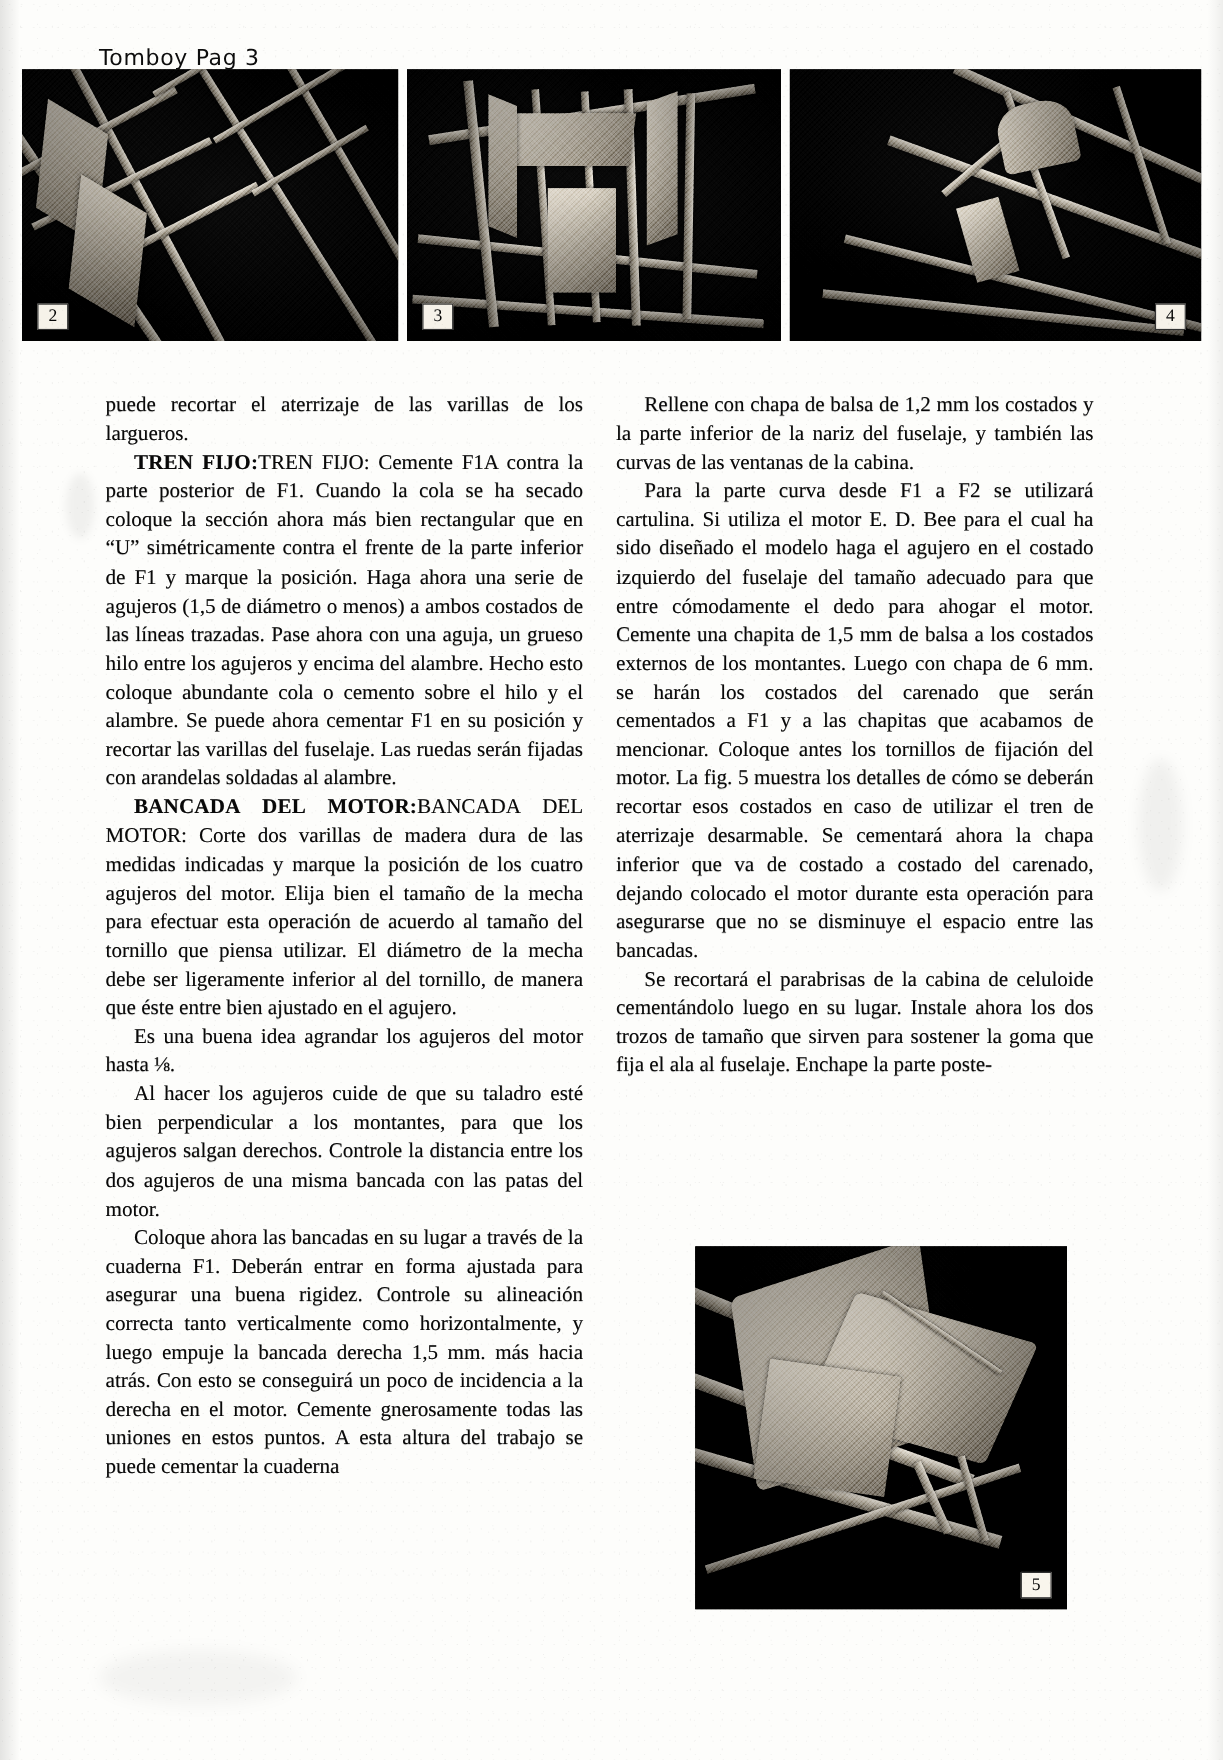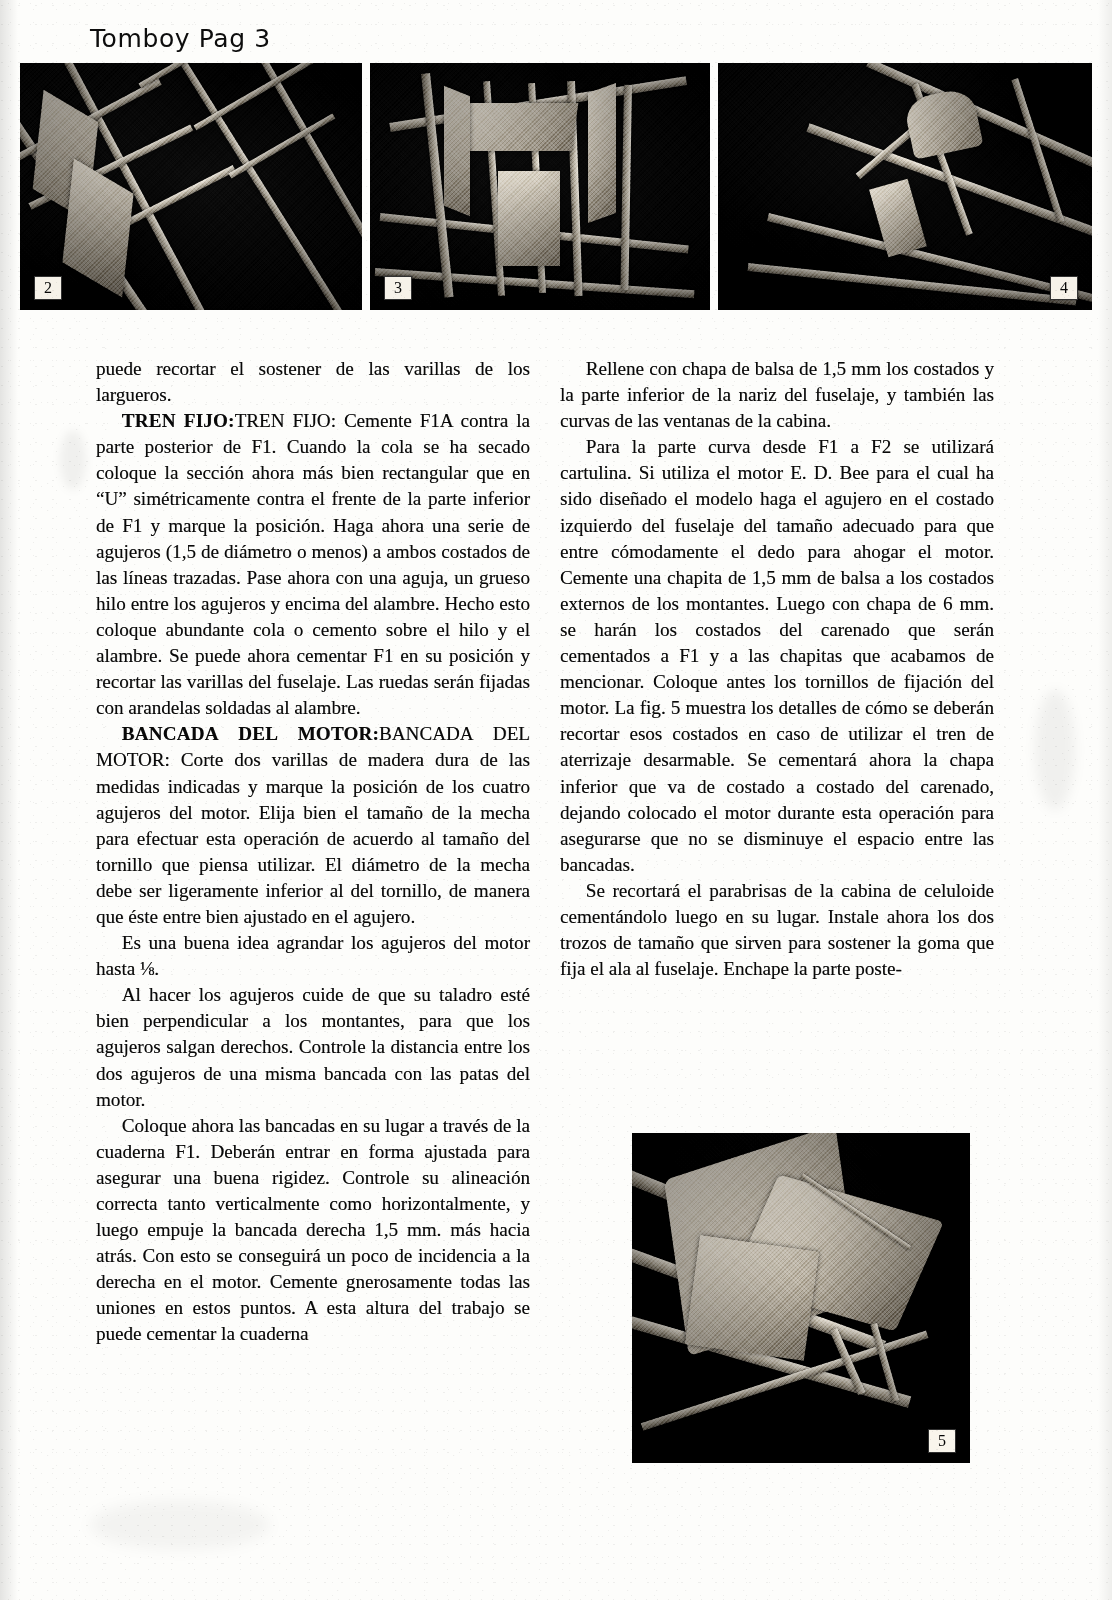--- a/index.html
+++ b/index.html
@@ -43,23 +43,23 @@
     position: absolute;
     right: 0; top: 0; bottom: 0; width: 14px;
     background: linear-gradient(to left, rgba(0,0,0,.06), rgba(0,0,0,0));
     pointer-events: none;
   }
 
   
   .doc-header {
     position: absolute;
     left: 90px;
-    top: 24px;
+    top: 40px;
     font-family: "DejaVu Sans", sans-serif;
-    font-size: 25px;
+    font-size: 20px;
     letter-spacing: .6px;
     color: #0d0d0d;
   }
 
   
   .photo-strip {
     position: absolute;
     left: 20px;
     top: 63px;
     width: 1072px;
@@ -234,30 +234,30 @@
       <div class="stick" style="left:140px;top:110px;width:120px;height:7px;transform:rotate(-40deg);"></div>
       <div class="panel" style="left:190px;top:30px;width:70px;height:60px;border-radius:40% 40% 10% 10%;transform:rotate(-12deg);"></div>
       <div class="panel" style="left:160px;top:120px;width:40px;height:70px;transform:rotate(-16deg);"></div>
       <div class="halftone"></div>
       <div class="vignette"></div>
       <div class="fig-num fig-br">4</div>
     </div>
   </div>
 
   <div class="col col-left inky">
-    <p class="no-indent">puede recortar el sostener de las varillas de los largueros.</p>
+    <p class="no-indent">puede recortar el aterrizaje de las varillas de los largueros.</p>
     <p><b>TREN FIJO:</b><span>TREN FIJO: Cemente F1A contra la parte posterior de F1. Cuando la cola se ha secado coloque la sección ahora más bien rectangular que en “U” simétricamente contra el frente de la parte inferior de F1 y marque la posición. Haga ahora una serie de agujeros (1,5 de diámetro o menos) a ambos costados de las líneas trazadas. Pase ahora con una aguja, un grueso hilo entre los agujeros y encima del alambre. Hecho esto coloque abundante cola o cemento sobre el hilo y el alambre. Se puede ahora cementar F1 en su posición y recortar las varillas del fuselaje. Las ruedas serán fijadas con arandelas soldadas al alambre.</span></p>
     <p><b>BANCADA DEL MOTOR:</b><span>BANCADA DEL MOTOR: Corte dos varillas de madera dura de las medidas indicadas y marque la posición de los cuatro agujeros del motor. Elija bien el tamaño de la mecha para efectuar esta operación de acuerdo al tamaño del tornillo que piensa utilizar. El diámetro de la mecha debe ser ligeramente inferior al del tornillo, de manera que éste entre bien ajustado en el agujero.</span></p>
     <p>Es una buena idea agrandar los agujeros del motor hasta ⅛.</p>
     <p>Al hacer los agujeros cuide de que su taladro esté bien perpendicular a los montantes, para que los agujeros salgan derechos. Controle la distancia entre los dos agujeros de una misma bancada con las patas del motor.</p>
     <p>Coloque ahora las bancadas en su lugar a través de la cuaderna F1. Deberán entrar en forma ajustada para asegurar una buena rigidez. Controle su alineación correcta tanto verticalmente como horizontalmente, y luego empuje la bancada derecha 1,5 mm. más hacia atrás. Con esto se conseguirá un poco de incidencia a la derecha en el motor. Cemente gnerosamente todas las uniones en estos puntos. A esta altura del trabajo se puede cementar la cuaderna</p>
   </div>
 
   <div class="col col-right inky">
-    <p>Rellene con chapa de balsa de 1,5 mm los costados y la parte inferior de la nariz del fuselaje, y también las curvas de las ventanas de la cabina.</p>
+    <p>Rellene con chapa de balsa de 1,2 mm los costados y la parte inferior de la nariz del fuselaje, y también las curvas de las ventanas de la cabina.</p>
     <p>Para la parte curva desde F1 a F2 se utilizará cartulina. Si utiliza el motor E. D. Bee para el cual ha sido diseñado el modelo haga el agujero en el costado izquierdo del fuselaje del tamaño adecuado para que entre cómodamente el dedo para ahogar el motor. Cemente una chapita de 1,5 mm de balsa a los costados externos de los montantes. Luego con chapa de 6 mm. se harán los costados del carenado que serán cementados a F1 y a las chapitas que acabamos de mencionar. Coloque antes los tornillos de fijación del motor. La fig. 5 muestra los detalles de cómo se deberán recortar esos costados en caso de utilizar el tren de aterrizaje desarmable. Se cementará ahora la chapa inferior que va de costado a costado del carenado, dejando colocado el motor durante esta operación para asegurarse que no se disminuye el espacio entre las bancadas.</p>
     <p>Se recortará el parabrisas de la cabina de celuloide cementándolo luego en su lugar. Instale ahora los dos trozos de tamaño que sirven para sostener la goma que fija el ala al fuselaje. Enchape la parte poste-</p>
   </div>
 
   <div class="photo-bottom">
     <div style="position:absolute;inset:0;background:
          linear-gradient(160deg,#141414,#060606 60%,#121212);"></div>
     <div class="stick" style="left:-20px;top:30px;width:300px;height:14px;transform:rotate(22deg);"></div>
     <div class="stick" style="left:-30px;top:105px;width:300px;height:13px;transform:rotate(20deg);"></div>
     <div class="stick" style="left:-30px;top:175px;width:320px;height:12px;transform:rotate(16deg);"></div>

